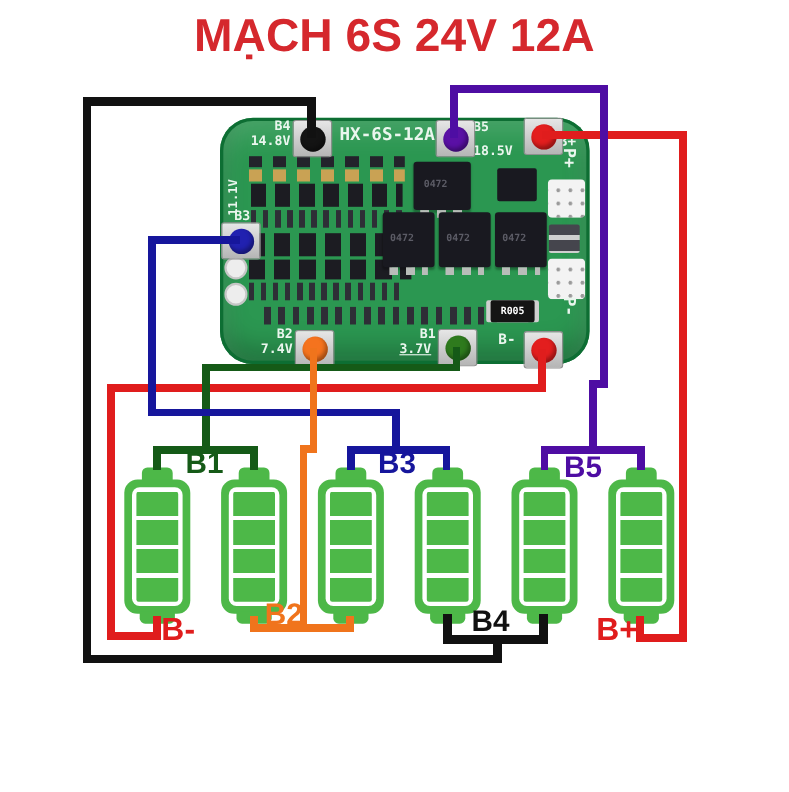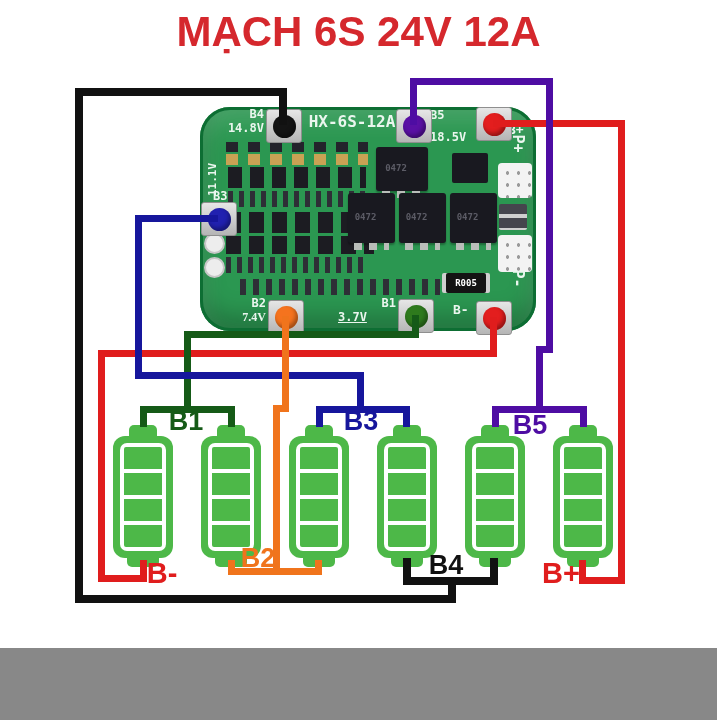--- a/index.html
+++ b/index.html
@@ -1,16 +1,16 @@
 <!DOCTYPE html>
 <html><head>
 <meta charset="utf-8">
 <style>
   html,body{margin:0;padding:0;background:#888;}
-  #stage{position:relative;width:717px;height:648px;background:#ffffff;overflow:hidden;
+  #stage{position:relative;width:717px;height:720px;background:#ffffff;overflow:hidden;
          font-family:"Liberation Sans",sans-serif;}
   
   #title{position:absolute;left:0;top:8px;width:717px;text-align:center;
          font-size:42px;font-weight:bold;letter-spacing:0px;z-index:6;}
   
   #wires{position:absolute;left:0;top:0;z-index:4;pointer-events:none;}
   
   .clabel{position:absolute;z-index:5;font-weight:bold;font-size:27px;width:44px;text-align:center;}
   #lb1{left:164px;top:406px;}
   #lb3{left:339px;top:406px;}
@@ -39,23 +39,23 @@
   #ssb4{left:28px;top:1px;width:36px;text-align:right;}
   #ssb4v{left:16px;top:15px;width:48px;text-align:right;}
   #ssmodel{left:104px;top:7px;width:96px;text-align:center;font-size:16px;line-height:16px;}
   #ssb5{left:230px;top:2px;}
   #ssb5v{left:230px;top:24px;}
   #ssbp{left:308px;top:16px;font-size:13px;}
   #sspp{left:302px;top:30px;width:30px;text-align:center;font-size:15px;transform:rotate(90deg);}
   #ssv111{left:-11px;top:66px;width:46px;text-align:center;font-size:11px;transform:rotate(-90deg);}
   #ssb3{left:13px;top:83px;}
   #ssb2{left:30px;top:190px;width:36px;text-align:right;}
-  #ssb2v{left:22px;top:204px;width:44px;text-align:right;font-family:Liberation Serif, serif;}
+  #ssb2v{left:22px;top:204px;width:44px;text-align:right;}
   #ssb1{left:160px;top:190px;width:36px;text-align:right;}
-  #ssb1v{left:138px;top:204px;width:44px;text-align:left;text-decoration:underline;}
+  #ssb1v{left:148px;top:204px;width:44px;text-align:right;text-decoration:underline;}
   #ssbm{left:253px;top:196px;font-size:13px;}
   #sspm{left:302px;top:165px;width:30px;text-align:center;font-size:15px;transform:rotate(90deg);}
   
   .pad{position:absolute;width:34px;height:32px;border:1px solid #8f8f8f;border-radius:3px;
        background:linear-gradient(#e6e6e6,#b5b5b5);}
   .dot{position:absolute;left:50%;top:50%;width:23px;height:23px;margin:-11.5px 0 0 -11.5px;
        border-radius:50%;display:block;box-shadow:inset -2px -3px 4px rgba(0,0,0,.35);}
   
   .mos{position:absolute;background:#191920;border-radius:3px;box-shadow:0 2px 2px rgba(0,0,0,.3);}
   .mos::after{content:"";position:absolute;left:6px;right:6px;bottom:-7px;height:7px;

